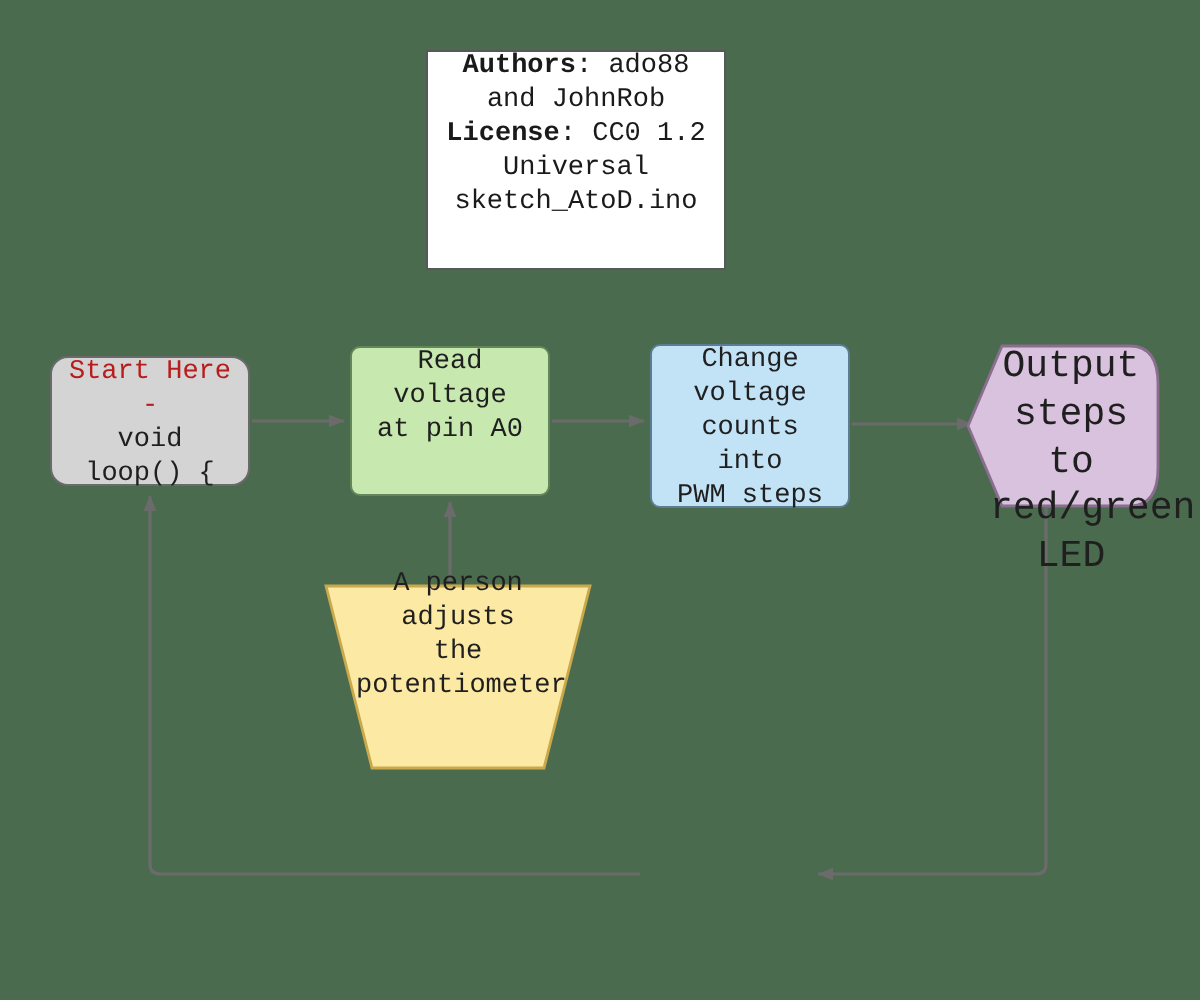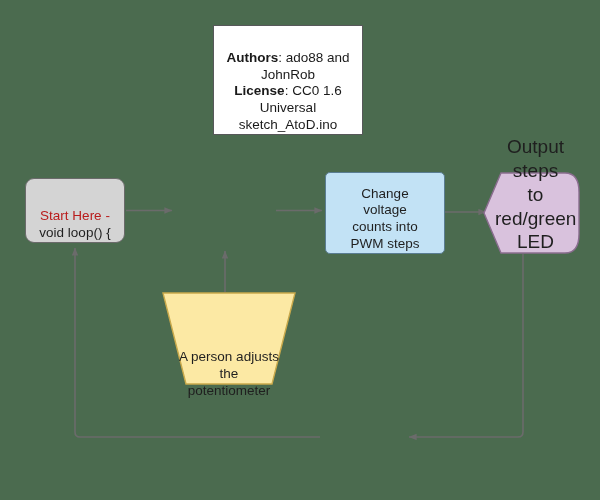--- a/index.html
+++ b/index.html
@@ -24,25 +24,26 @@
     left: 0;
     top: 0;
     width: 600px;
     height: 500px;
     pointer-events: none;
   }
   .node {
     position: absolute;
     box-sizing: border-box;
     display: flex;
-    align-items: flex-end;
+    align-items: flex-start;
     justify-content: center;
     text-align: center;
     color: #1f1f1f;
     line-height: 1.25;
+    font-family: Liberation Mono, monospace;
   }
   .node .label {
     display: block;
     width: 100%;
     padding: 0 6px;
     box-sizing: border-box;
     white-space: pre-line;
   }
 
   
@@ -81,21 +82,21 @@
     background: #c7e8ae;
     border: 1.4px solid #63875a;
     border-radius: 5px;
     font-size: 13.5px;
   }
 
   
   #change {
     left: 325px;
     top: 172px;
-    width: 120px;
+    width: 100px;
     height: 82px;
     background: #c2e2f5;
     border: 1.4px solid #5a7d92;
     border-radius: 5px;
     font-size: 13.5px;
   }
 
   
   #output-wrap {
     left: 483px;
@@ -171,27 +172,31 @@
     <line x1="426" y1="212" x2="486" y2="212" stroke="#6b6b6b" stroke-width="1.6" marker-end="url(#arrow)"></line>
 
     <line x1="225" y1="292" x2="225" y2="251" stroke="#6b6b6b" stroke-width="1.6" marker-end="url(#arrow)"></line>
 
     <path d="M 523 254 L 523 432 Q 523 437 518 437 L 409 437" fill="none" stroke="#6b6b6b" stroke-width="1.6" marker-end="url(#arrow)"></path>
 
     <path d="M 320 437 L 80 437 Q 75 437 75 432 L 75 248" fill="none" stroke="#6b6b6b" stroke-width="1.6" marker-end="url(#arrow)"></path>
   </svg>
 
   <div class="node" id="note">
-    <span class="label"><b>Authors</b><span>: ado88 and JohnRob</span><br><b>License</b><span>: CC0 1.6 Universal</span><br><span>sketch_AtoD.ino</span></span>
+    <span class="label"><b>Authors</b><span>: ado88 and JohnRob</span><br><b>License</b><span>: CC0 1.2 Universal</span><br><span>sketch_AtoD.ino</span></span>
   </div>
 
   <div class="node" id="start">
     <span class="label"><span class="red">Start Here -</span><br><span>void loop() {</span></span>
   </div>
 
+  <div class="node" id="read">
+    <span class="label">Read voltage
+at pin A0</span>
+  </div>
 
   <div class="node" id="change">
     <span class="label">Change
 voltage
 counts into
 PWM steps</span>
   </div>
 
   <div class="node" id="output-wrap">
     <svg class="shapesvg" viewBox="0 0 97 82" preserveAspectRatio="none">

